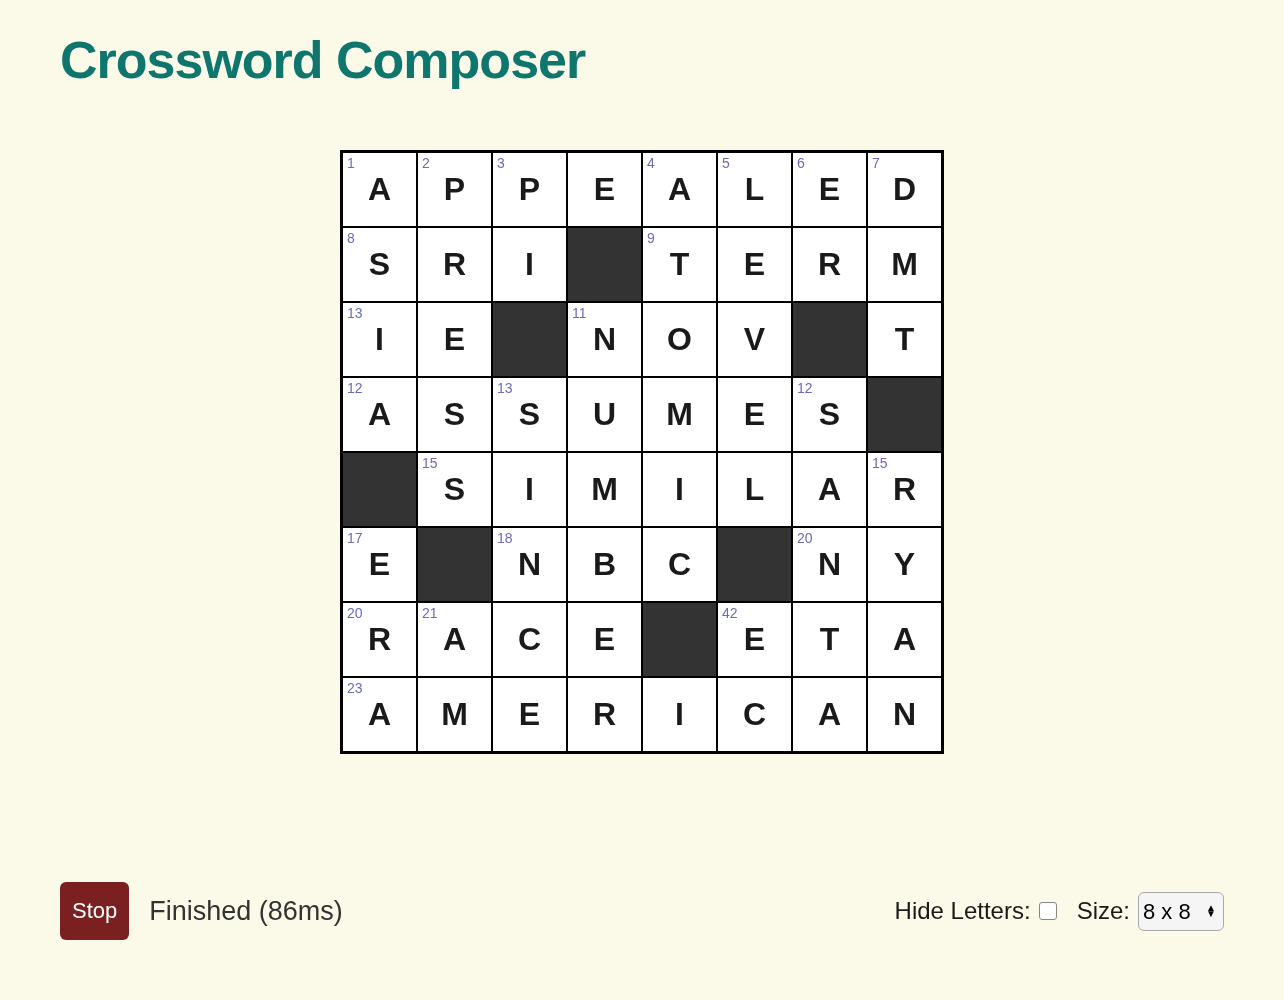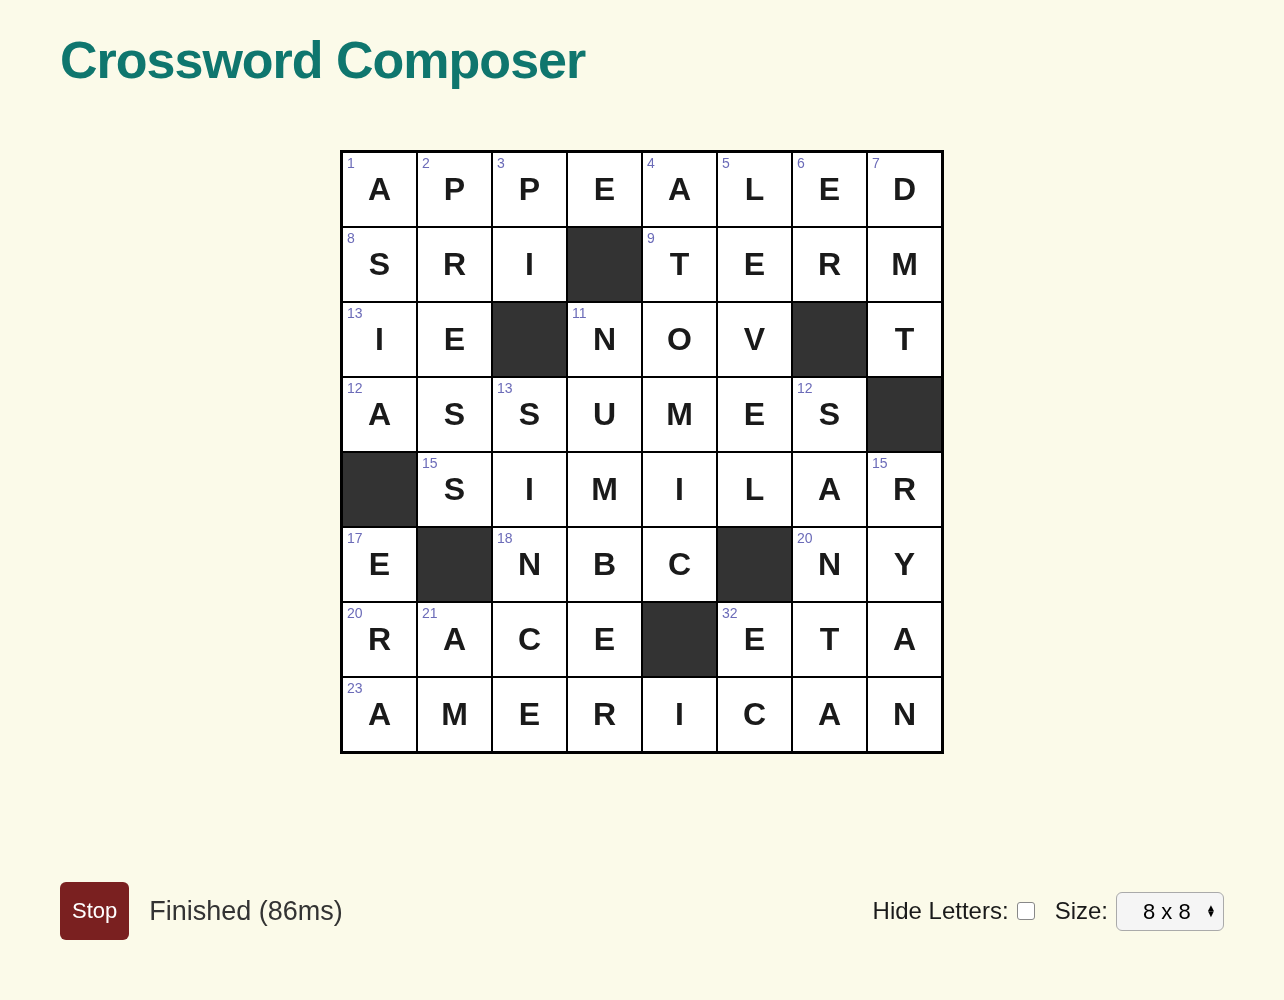--- a/index.html
+++ b/index.html
@@ -103,21 +103,21 @@
     .checkbox {
       width: 18px;
       height: 18px;
       border: 1.5px solid #888;
       border-radius: 3px;
       background: #fff;
       cursor: pointer;
     }
     .size-select {
       font-size: 22px;
-      padding: 6px 32px 6px 26px;
+      padding: 6px 32px 6px 4px;
       border: 1px solid #aaa;
       border-radius: 6px;
       background: #f5f5f5;
       cursor: pointer;
       appearance: none;
       position: relative;
     }
     .select-wrapper {
       position: relative;
       display: inline-block;
@@ -300,21 +300,21 @@
         <span class="letter">A</span>
       </div>
       <div class="cell">
         <span class="letter">C</span>
       </div>
       <div class="cell">
         <span class="letter">E</span>
       </div>
       <div class="cell black"></div>
       <div class="cell">
-        <span class="number">32</span>
+        <span class="number">42</span>
         <span class="letter">E</span>
       </div>
       <div class="cell">
         <span class="letter">T</span>
       </div>
       <div class="cell">
         <span class="letter">A</span>
       </div>
       <div class="cell">
         <span class="number">23</span>

